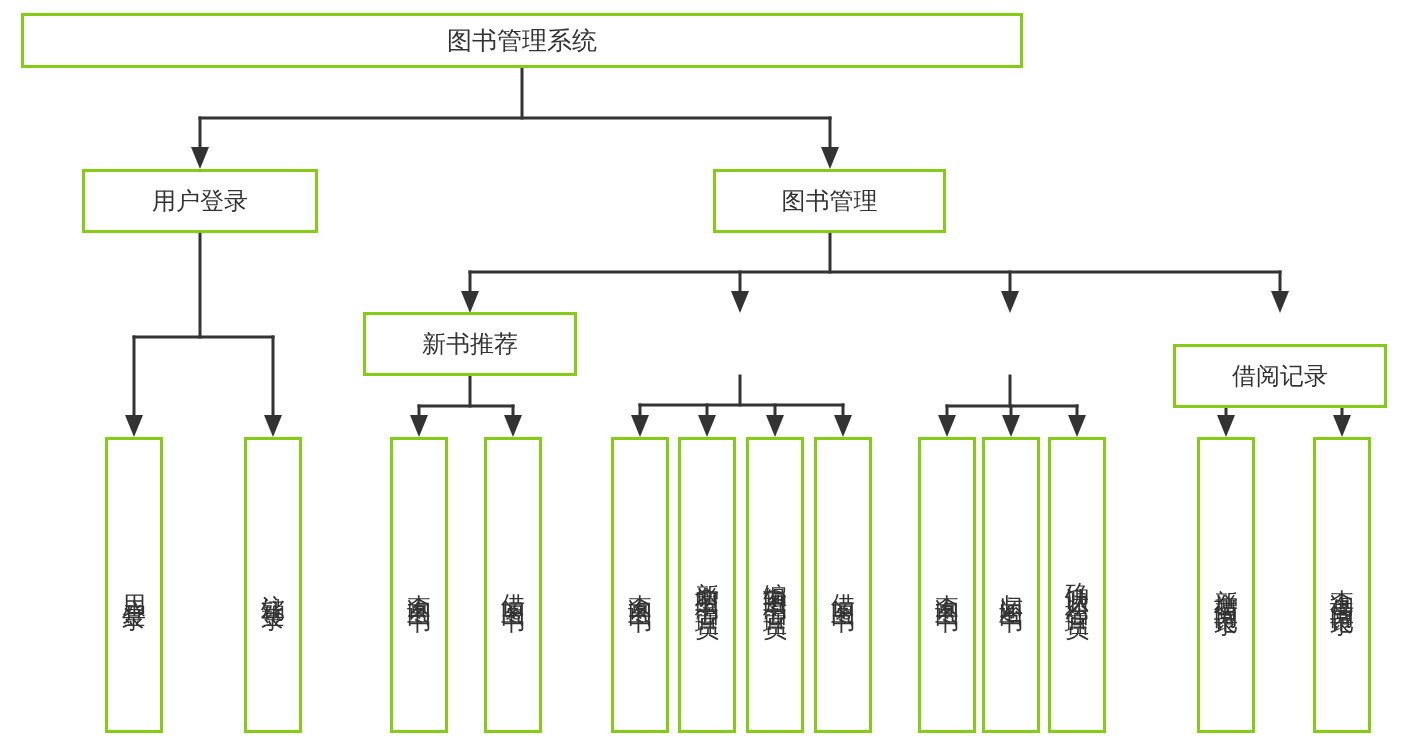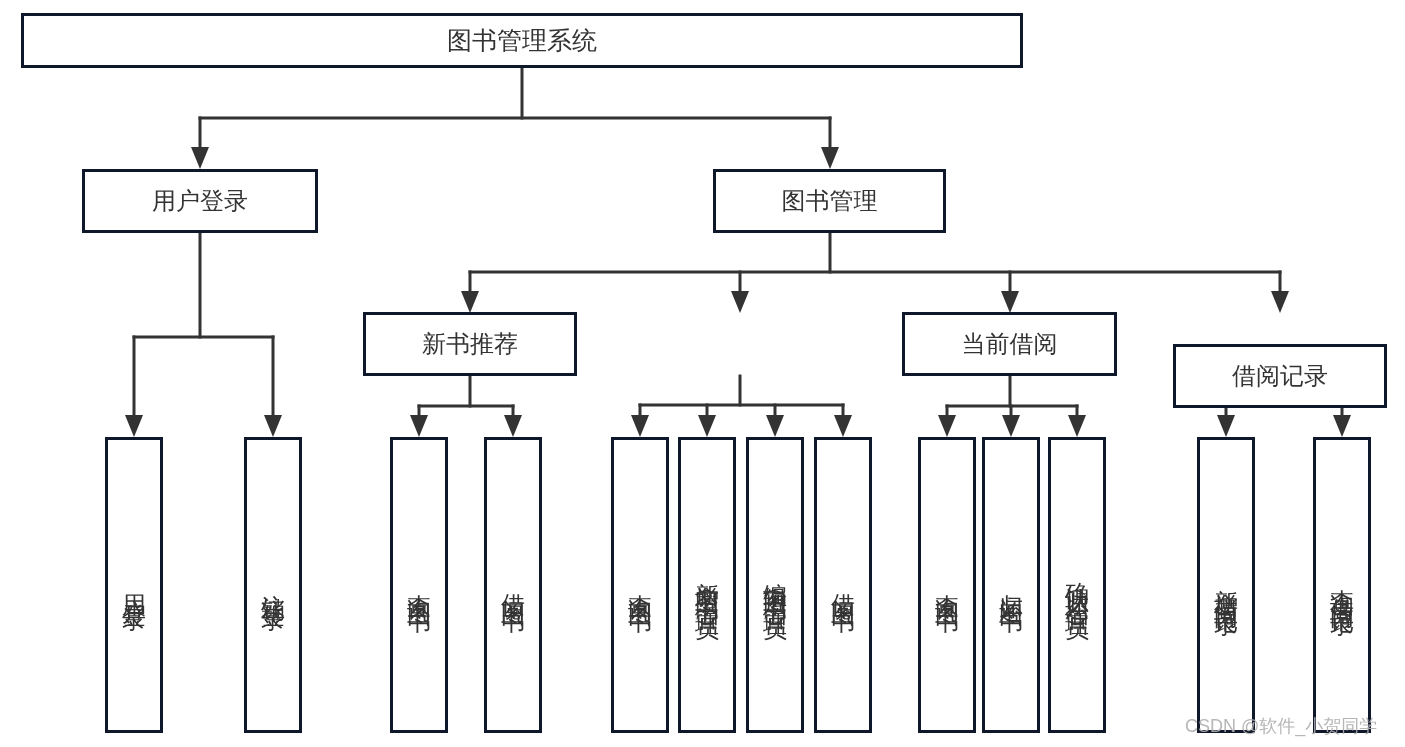--- a/index.html
+++ b/index.html
@@ -8,21 +8,21 @@
     width:1405px;height:747px;
     background:#ffffff;
     font-family:"Liberation Sans", sans-serif;
     color:#333333;
     overflow:hidden;
   }
   .connectors{position:absolute;left:0;top:0;width:1405px;height:747px;}
   .box{
     position:absolute;
     background:#ffffff;
-    border:3px solid #0f172a;
+    border:3px solid #84cc16;
     box-sizing:border-box;
     display:flex;align-items:center;justify-content:center;
     color:#333333;
   }
   .root-box{left:21px;top:13px;width:1002px;height:55px;font-size:25px;}
   .l1-box,.l2-box{font-size:24px;}
   .box-user-login{left:82px;top:169px;width:236px;height:64px;}
   .box-book-mgmt{left:713px;top:169px;width:233px;height:64px;}
   .box-l2-0{left:363px;top:312px;width:214px;height:64px;}
   .box-l2-1{left:633px;top:312px;width:214px;height:64px;}
@@ -123,21 +123,20 @@
       <polygon points="1333,415 1351,415 1342,437"></polygon>
     </g>
   </svg>
 
   <div class="box root-box">图书管理系统</div>
 
   <div class="box l1-box box-user-login">用户登录</div>
   <div class="box l2-box box-l2-0">新书推荐</div>
 
   <div class="box l1-box box-book-mgmt">图书管理</div>
-  <div class="box l2-box box-l2-2">当前借阅</div>
   <div class="box l2-box box-l2-3">借阅记录</div>
 
   <div class="box leaf leaf-0">
     <span>用户登录</span>
   </div>
   <div class="box leaf leaf-1">
     <span>注销登录</span>
   </div>
   <div class="box leaf leaf-2">
     <span>查询图书</span>
@@ -166,15 +165,14 @@
   <div class="box leaf leaf-10">
     <span>确认归还（管理员）</span>
   </div>
   <div class="box leaf leaf-11">
     <span>新增借阅记录</span>
   </div>
   <div class="box leaf leaf-12">
     <span>查询借阅记录</span>
   </div>
 
-  <div class="watermark">CSDN @软件_小贺同学</div>
 
 </div>
 
 </body></html>

